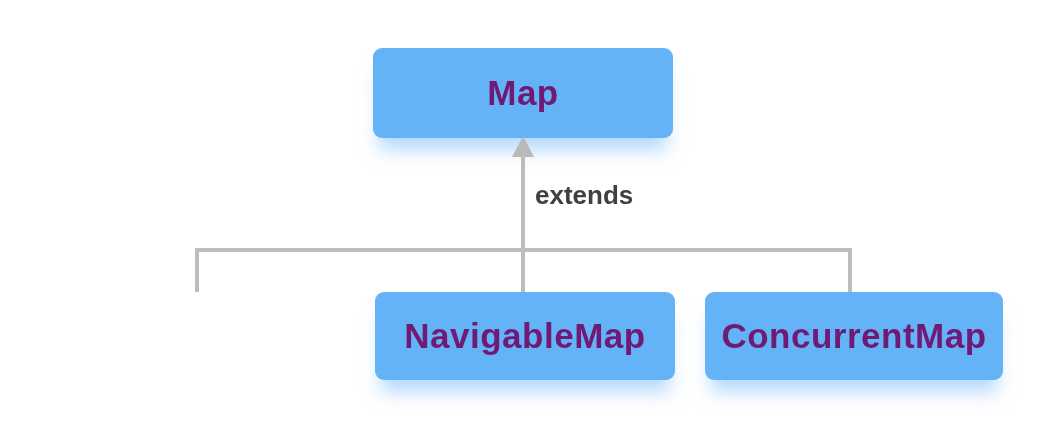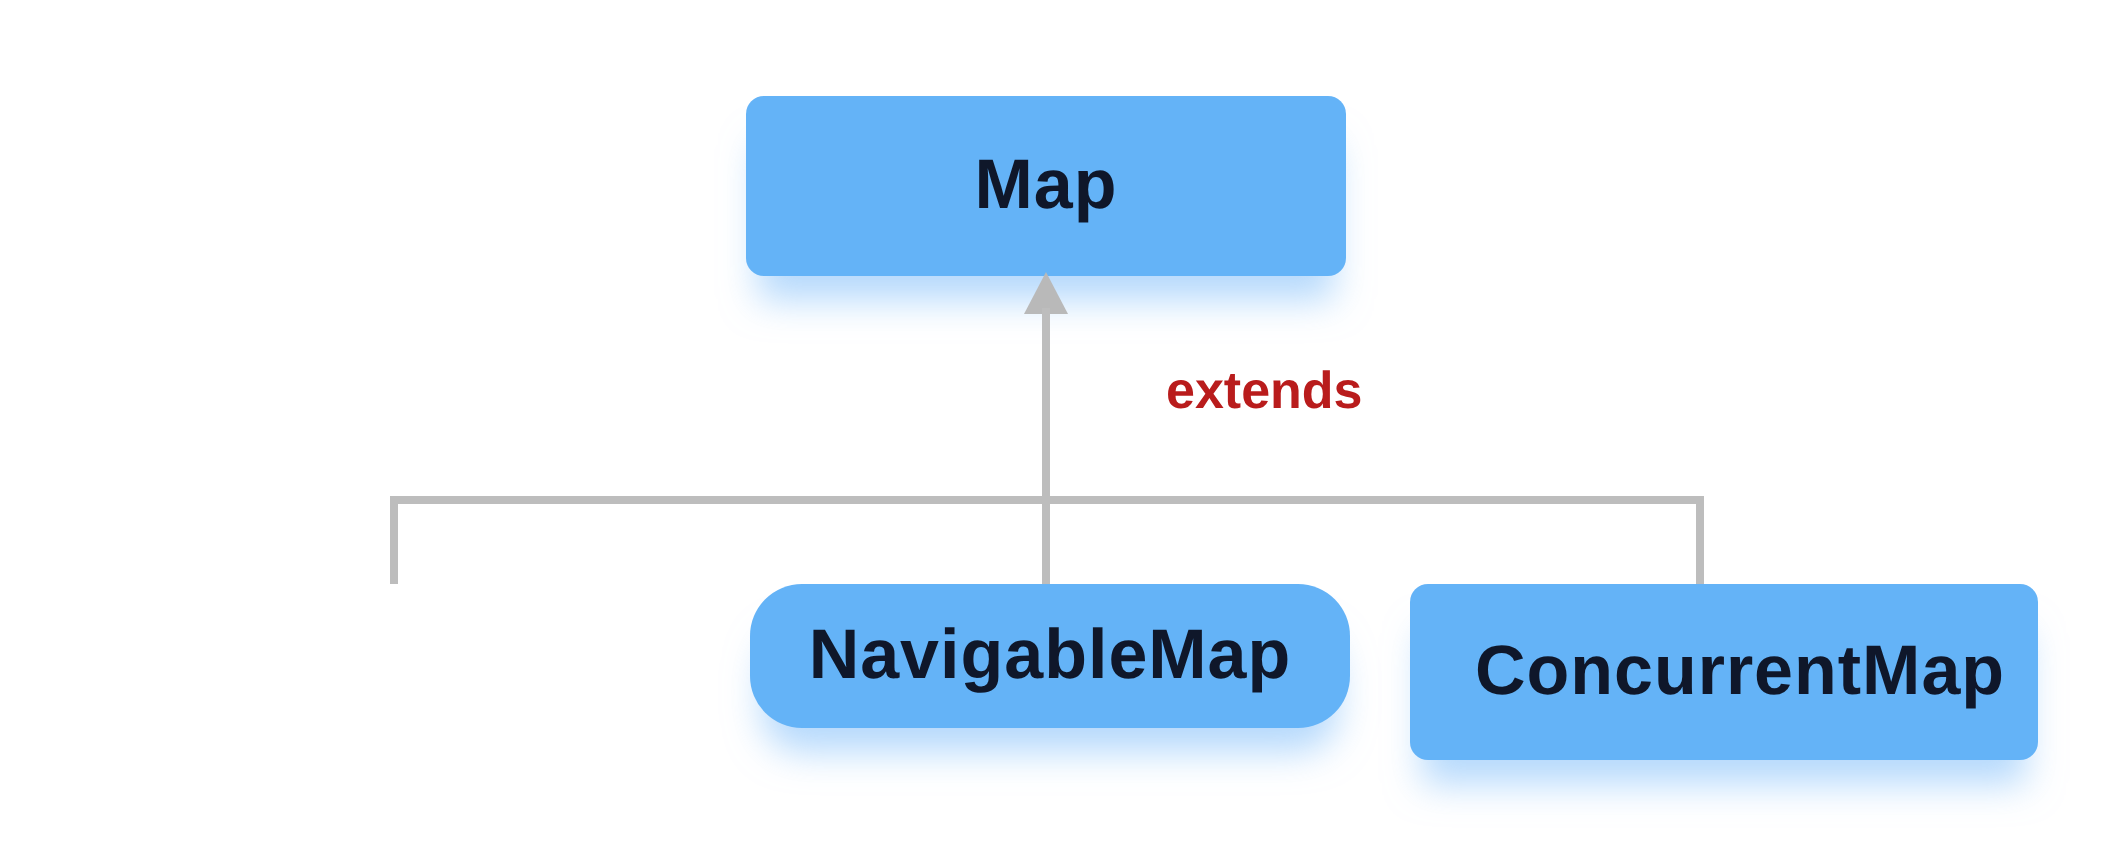--- a/index.html
+++ b/index.html
@@ -15,21 +15,21 @@
     background: #ffffff;
     overflow: hidden;
   }
   .node {
     position: absolute;
     background: #64b3f7;
     border-radius: 9px;
     display: flex;
     align-items: center;
     justify-content: center;
-    color: #0f172a;
+    color: #701a75;
     font-weight: bold;
     font-size: 35px;
     letter-spacing: 0.5px;
     box-shadow: 0 18px 18px -6px rgba(120, 185, 250, 0.55);
   }
   .line {
     position: absolute;
     background: #bdbdbd;
   }
   .arrowhead {
@@ -37,23 +37,22 @@
     width: 0;
     height: 0;
     border-left: 11px solid transparent;
     border-right: 11px solid transparent;
     border-bottom: 21px solid #b9b9b9;
   }
   .edge-label {
     position: absolute;
     font-weight: bold;
     font-size: 26px;
-    color: #b91c1c;
+    color: #404040;
     white-space: nowrap;
-    margin-left: 48px;
   }
 </style>
 </head>
 <body>
 
 <div class="canvas">
 
   <div class="node" style="left:373px; top:48px; width:300px; height:90px;">
     <span>Map</span>
   </div>
@@ -61,21 +60,21 @@
   <div class="arrowhead" style="left:512px; top:136px;"></div>
   <div class="line" style="left:521px; top:154px; width:4px; height:138px;"></div>
 
   <div class="edge-label" style="left:535px; top:180px;">extends</div>
 
   <div class="line" style="left:195px; top:248px; width:657px; height:4px;"></div>
   <div class="line" style="left:195px; top:248px; width:4px; height:44px;"></div>
   <div class="line" style="left:848px; top:248px; width:4px; height:45px;"></div>
 
 
-  <div class="node" style="left:375px; top:292px; width:300px; height:72px;border-radius:26px;">
+  <div class="node" style="left:375px; top:292px; width:300px; height:88px;">
     <span>NavigableMap</span>
   </div>
 
-  <div class="node" style="left:705px; top:292px; width:298px; height:88px;padding-left:16px;">
+  <div class="node" style="left:705px; top:292px; width:298px; height:88px;">
     <span>ConcurrentMap</span>
   </div>
 
 </div>
 
 </body></html>

